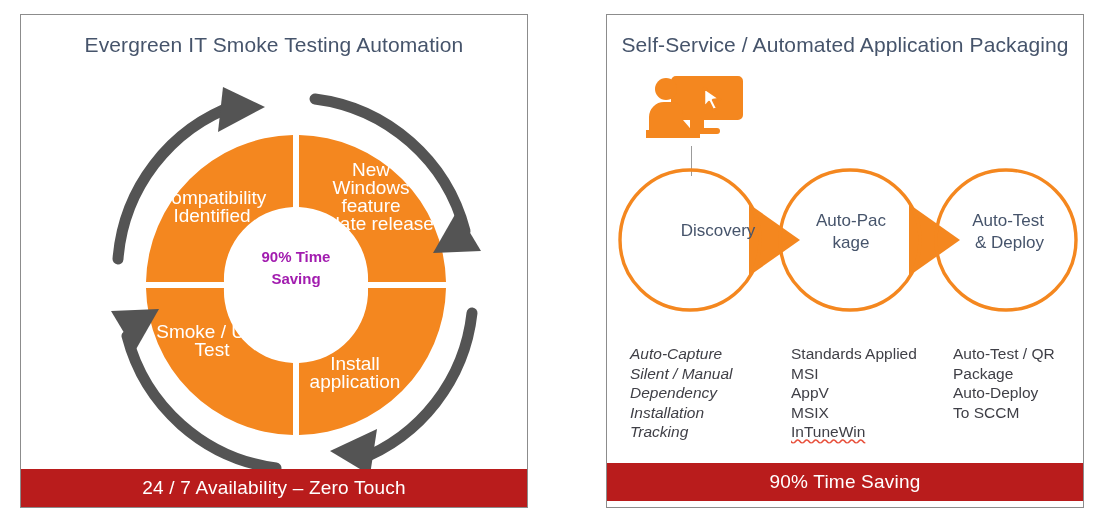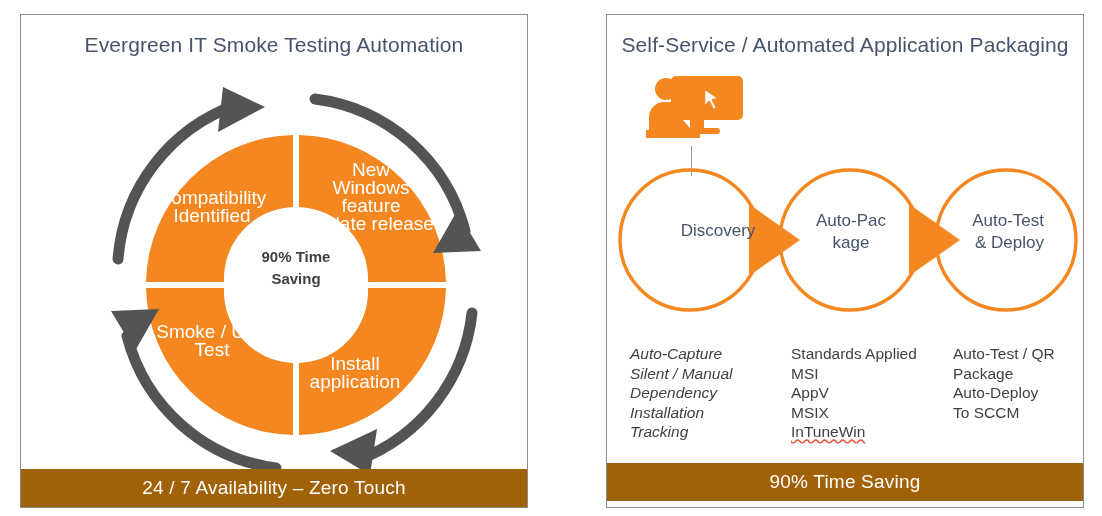--- a/index.html
+++ b/index.html
@@ -26,21 +26,21 @@
     text-align:center;
     font-size:21px;
     color:#46546b;
     letter-spacing:.1px;
     white-space:nowrap;
   }
 
   .footer-bar{
     position:absolute;left:0;right:0;bottom:0;
     height:38px;
-    background:#a16207;
+    background:#b91c1c;
     display:flex;align-items:center;justify-content:center;
     color:#ffffff;
     font-size:19px;
     letter-spacing:.2px;
   }
 
   
   #cycle{
     position:absolute;
     left:84px;top:68px;width:382px;height:392px;
@@ -57,21 +57,21 @@
     pointer-events:none;
   }
   #lbl-new{left:196px;top:78px;width:140px;text-align:center;}
   #lbl-install{left:180px;top:272px;width:140px;text-align:center;}
   #lbl-smoke{left:42px;top:240px;width:130px;text-align:center;}
   #lbl-compat{left:42px;top:106px;width:130px;text-align:center;}
 
   #lbl-center{
     position:absolute;left:121px;top:163px;width:140px;
     text-align:center;
-    color:#404040;
+    color:#a21caf;
     font-size:15px;
     font-weight:bold;
     line-height:22px;
     white-space:pre-line;
   }
 
   
   #person-icon{position:absolute;left:646px;top:74px;width:98px;height:70px;}
   #stem-line{
     position:absolute;left:691px;top:146px;width:1px;height:30px;

